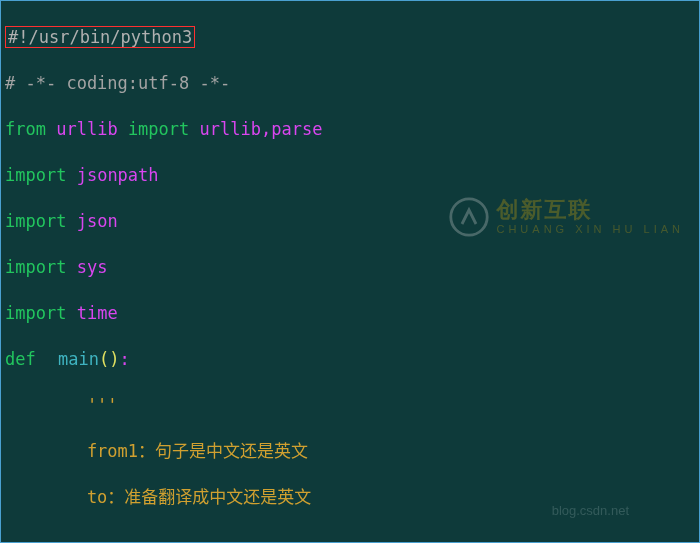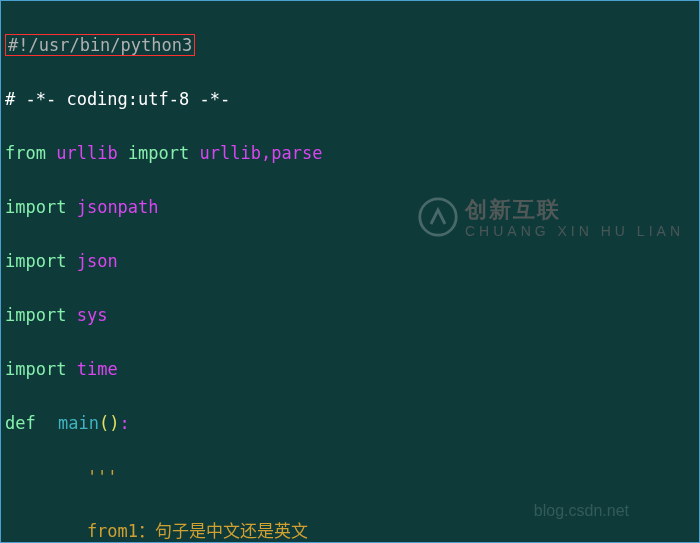--- a/index.html
+++ b/index.html
@@ -16,56 +16,56 @@
   .editor {
     position: relative;
     width: 700px;
     height: 543px;
     border: 1px solid #4aa0d0;
     box-sizing: border-box;
     padding: 2px 4px;
     white-space: pre;
     color: #d0d0d0;
   }
-  .line { display: block; margin-top: 8px; }
+  .line { display: block; }
 
   .red-box {
     border: 1px solid #ff3030;
     padding: 0 2px;
   }
   .c-path     { color: #b0b0b0; }
-  .c-comment  { color: #ffffff; }
-  .c-keyword  { color: #86efac; }  
+  .c-comment  { color: #a3a3a3; }
+  .c-keyword  { color: #22c55e; }  
   .c-module   { color: #d946ef; }
   .c-func     { color: #3fb3c0; padding-left: 12px; }  
   .c-paren    { color: #e0e060; }
   .c-doc      { color: #d0a030; }
 
   .watermark {
     position: absolute;
     top: 195px;
     right: 15px;
     display: flex;
-    align-items: flex-end;
+    align-items: center;
     opacity: 0.28;
-    color: #fca5a5;
+    color: #eab308;
     pointer-events: none;
     font-family: sans-serif;
   }
   .watermark svg { width: 42px; height: 42px; margin-right: 6px; stroke:#e0e0e0; fill:none; stroke-width:4; }
   .watermark .cn { font-size: 22px; font-weight:bold; letter-spacing:2px; line-height:1; }
-  .watermark .en { font-size: 14px; letter-spacing:4px; line-height:1; margin-top:3px; opacity:.9;}
+  .watermark .en { font-size: 11px; letter-spacing:4px; line-height:1; margin-top:3px; opacity:.9;}
   .watermark .txt{ display:flex; flex-direction:column; }
 
   .footmark {
     position: absolute;
     bottom: 20px;
     right: 70px;
     color: #6a8a8a;
-    font-size: 16px;
+    font-size: 13px;
     opacity: .4;
     font-family: sans-serif;
     pointer-events: none;
     text-align: right;
   }
 </style>
 </head>
 <body>
 
 <div class="editor">

